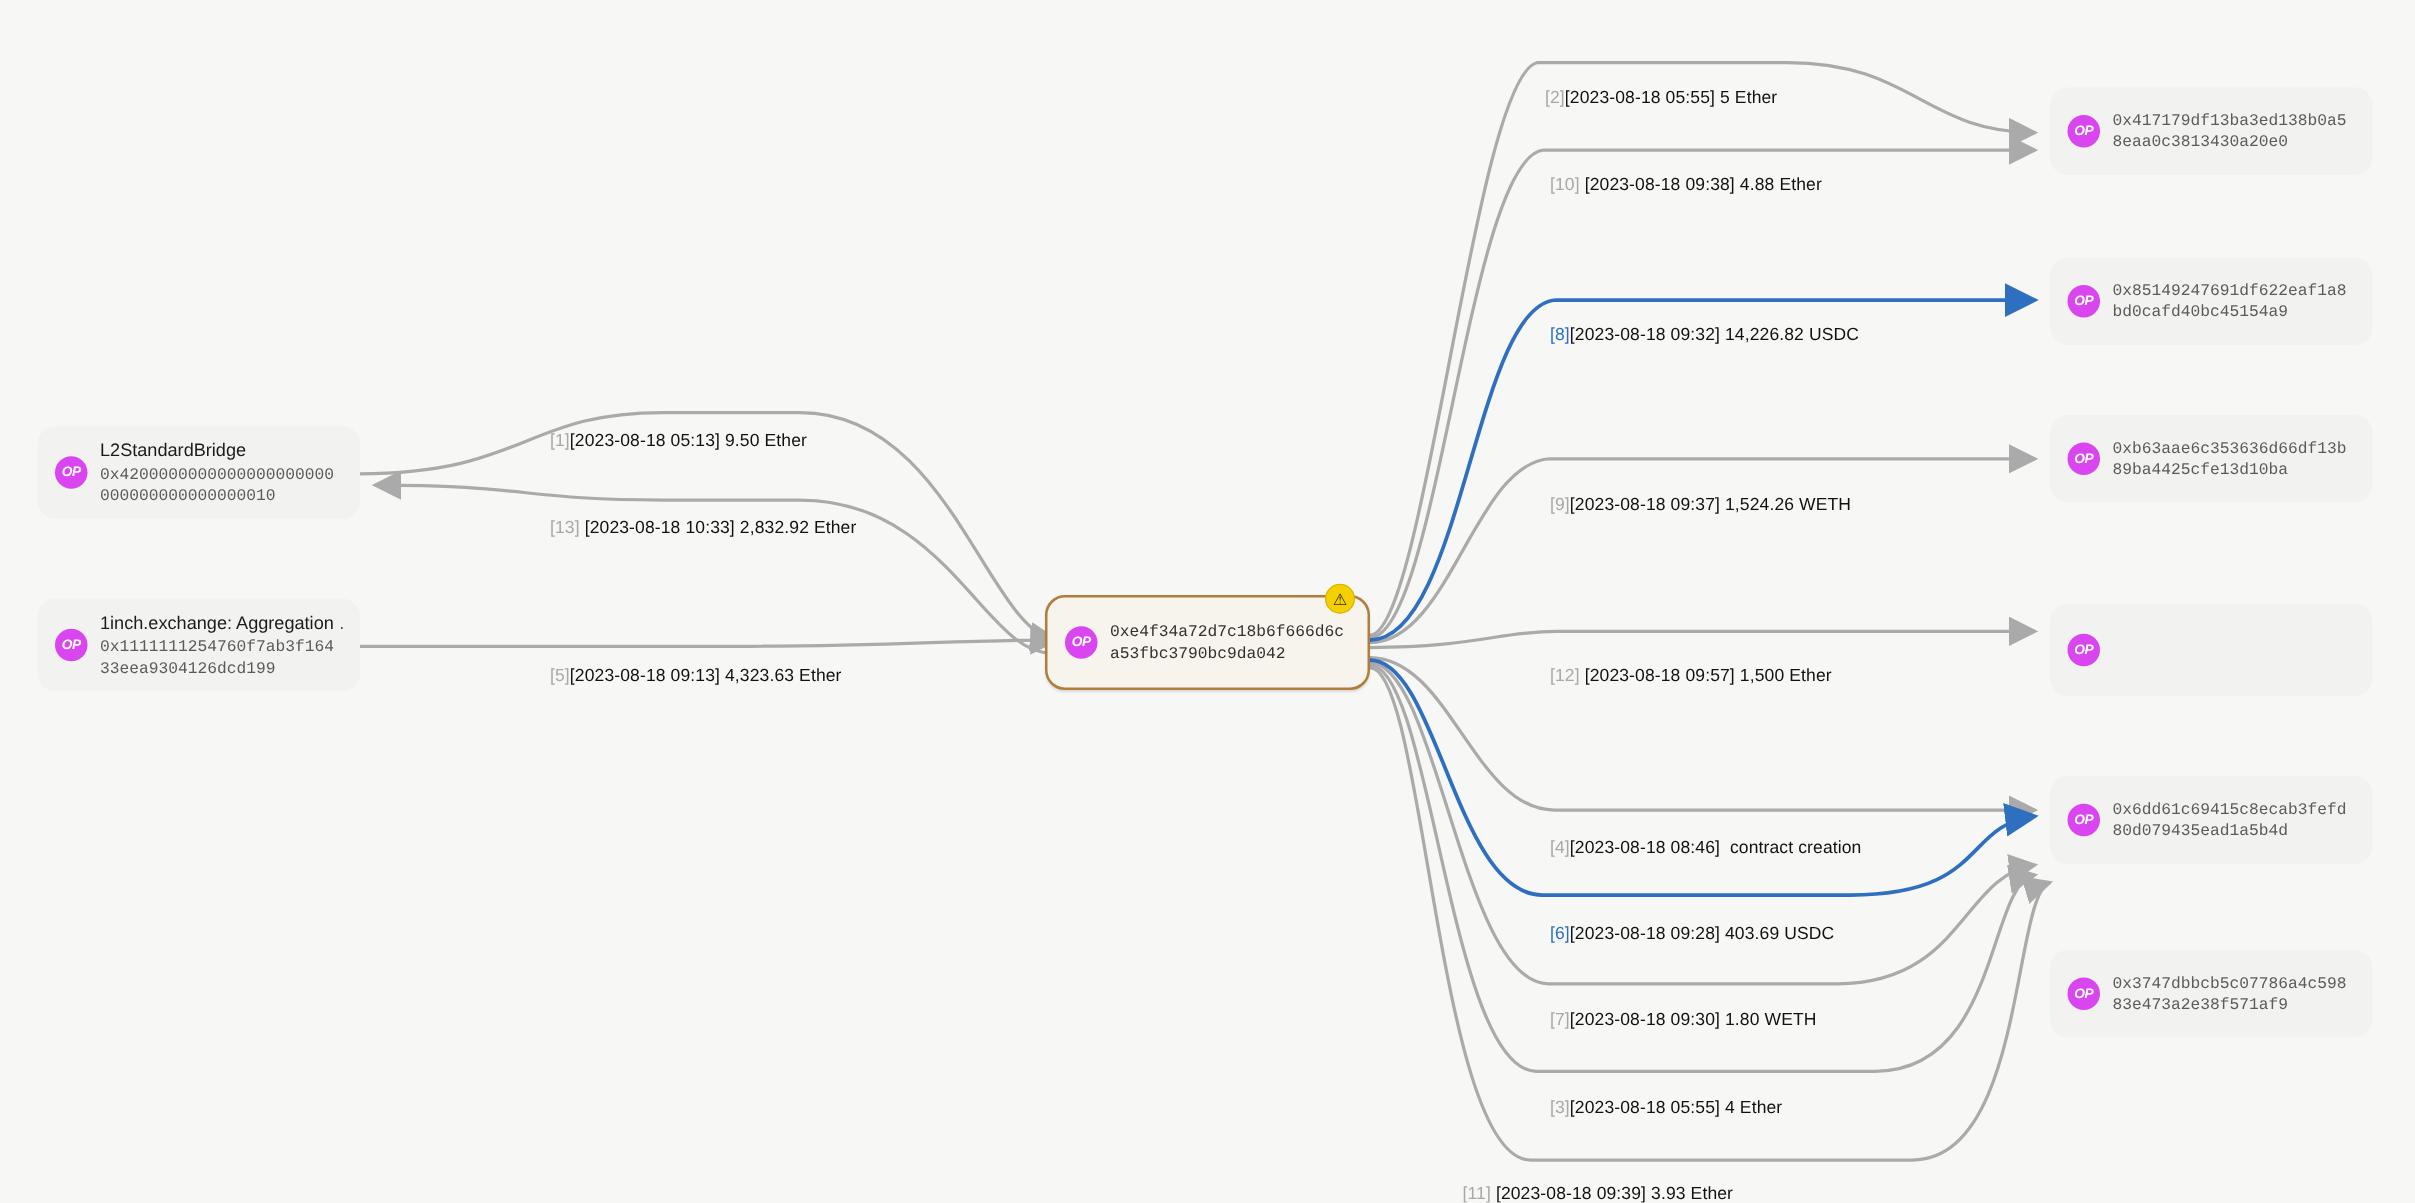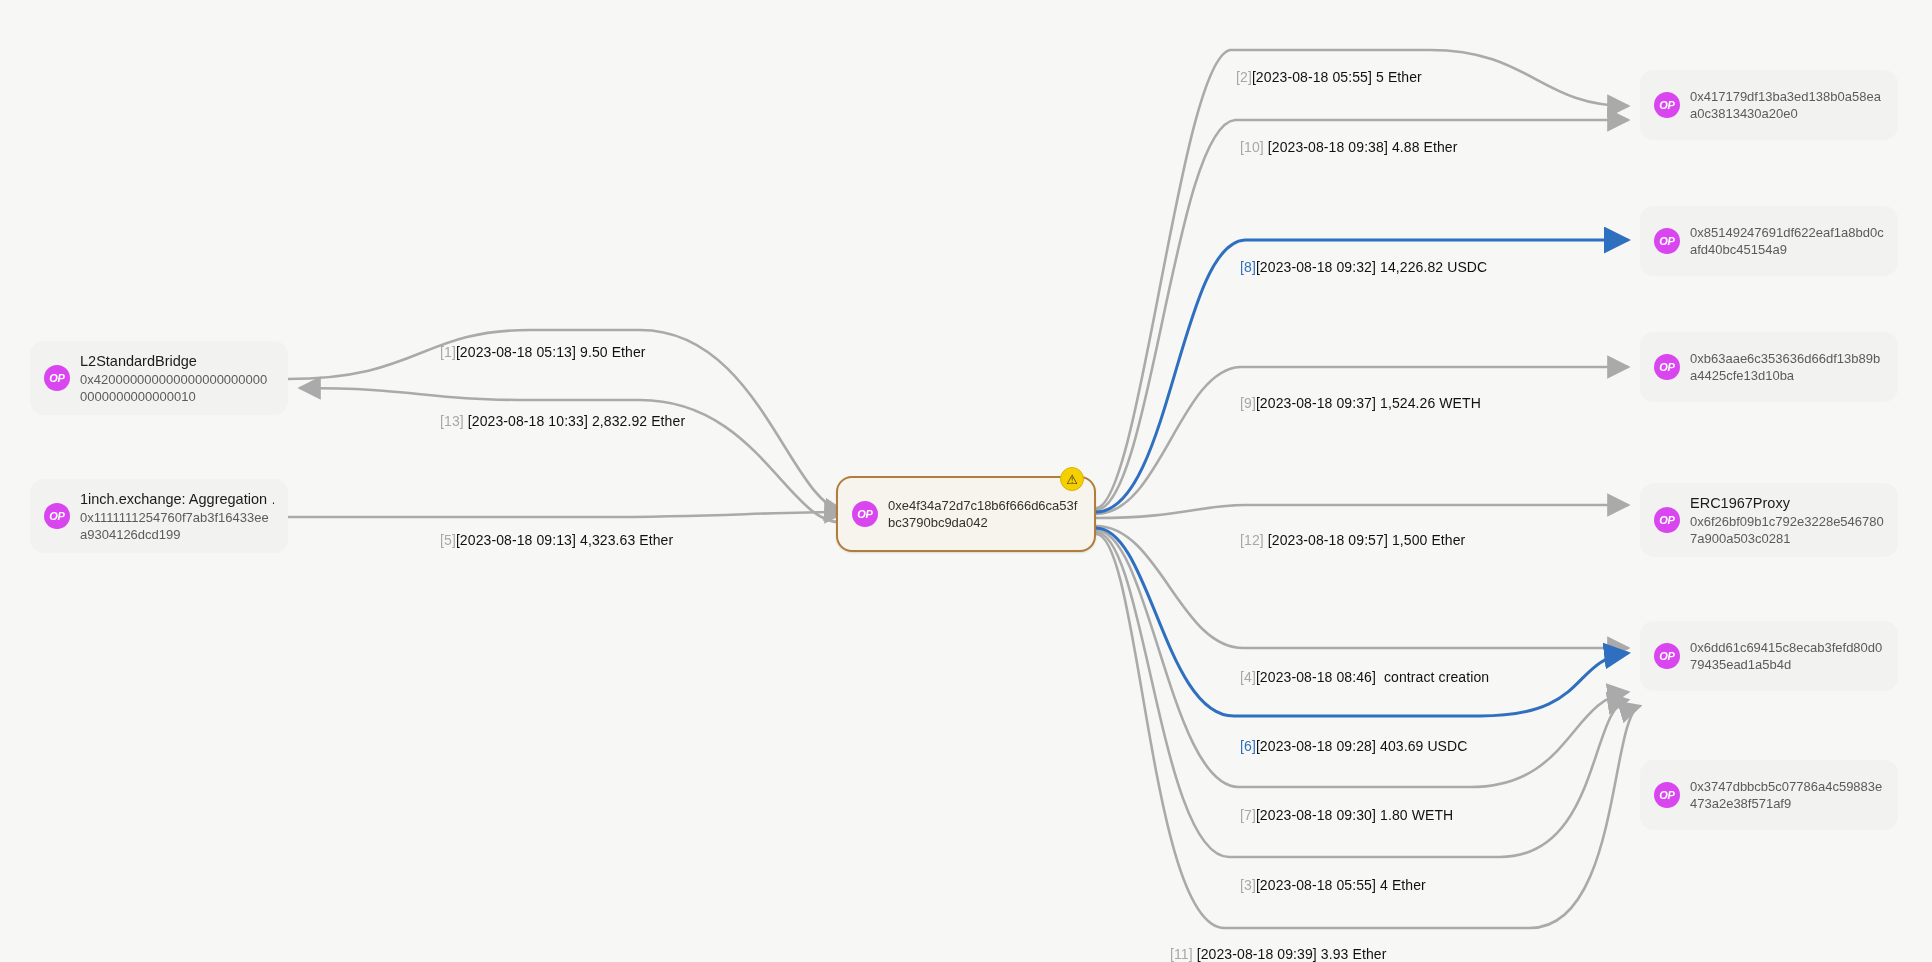--- a/index.html
+++ b/index.html
@@ -43,21 +43,21 @@
   .node-text{display:flex;flex-direction:column;justify-content:center;min-width:0;}
   .node-title{
     font-size:14.5px;
     color:#1b1b1b;
     line-height:18px;
     margin-bottom:1px;
     white-space:nowrap;
     overflow:hidden;
   }
   .node-addr{
-    font-family:Liberation Sans, sans-serif;
+    font-family:Liberation Mono, monospace;
     font-size:13px;
     color:#5b5b5b;
     line-height:17px;
     word-break:break-all;
     max-width:225px;
   }
   .node.center .node-addr{color:#33312c;max-width:215px;}
 
   .warn-badge{
     position:absolute;
@@ -171,24 +171,20 @@
 
   <div class="node" style="left:1640px; top:332px; width:258px; height:70px;">
     <div class="op-icon">OP</div>
     <div class="node-text">
       <div class="node-addr">0xb63aae6c353636d66df13b89ba4425cfe13d10ba</div>
     </div>
   </div>
 
   <div class="node" style="left:1640px; top:483px; width:258px; height:74px;">
     <div class="op-icon">OP</div>
-    <div class="node-text">
-      <div class="node-title">ERC1967Proxy</div>
-      <div class="node-addr">0x6f26bf09b1c792e3228e5467807a900a503c0281</div>
-    </div>
   </div>
 
   <div class="node" style="left:1640px; top:621px; width:258px; height:70px;">
     <div class="op-icon">OP</div>
     <div class="node-text">
       <div class="node-addr">0x6dd61c69415c8ecab3fefd80d079435ead1a5b4d</div>
     </div>
   </div>
 
   <div class="node" style="left:1640px; top:760px; width:258px; height:70px;">

